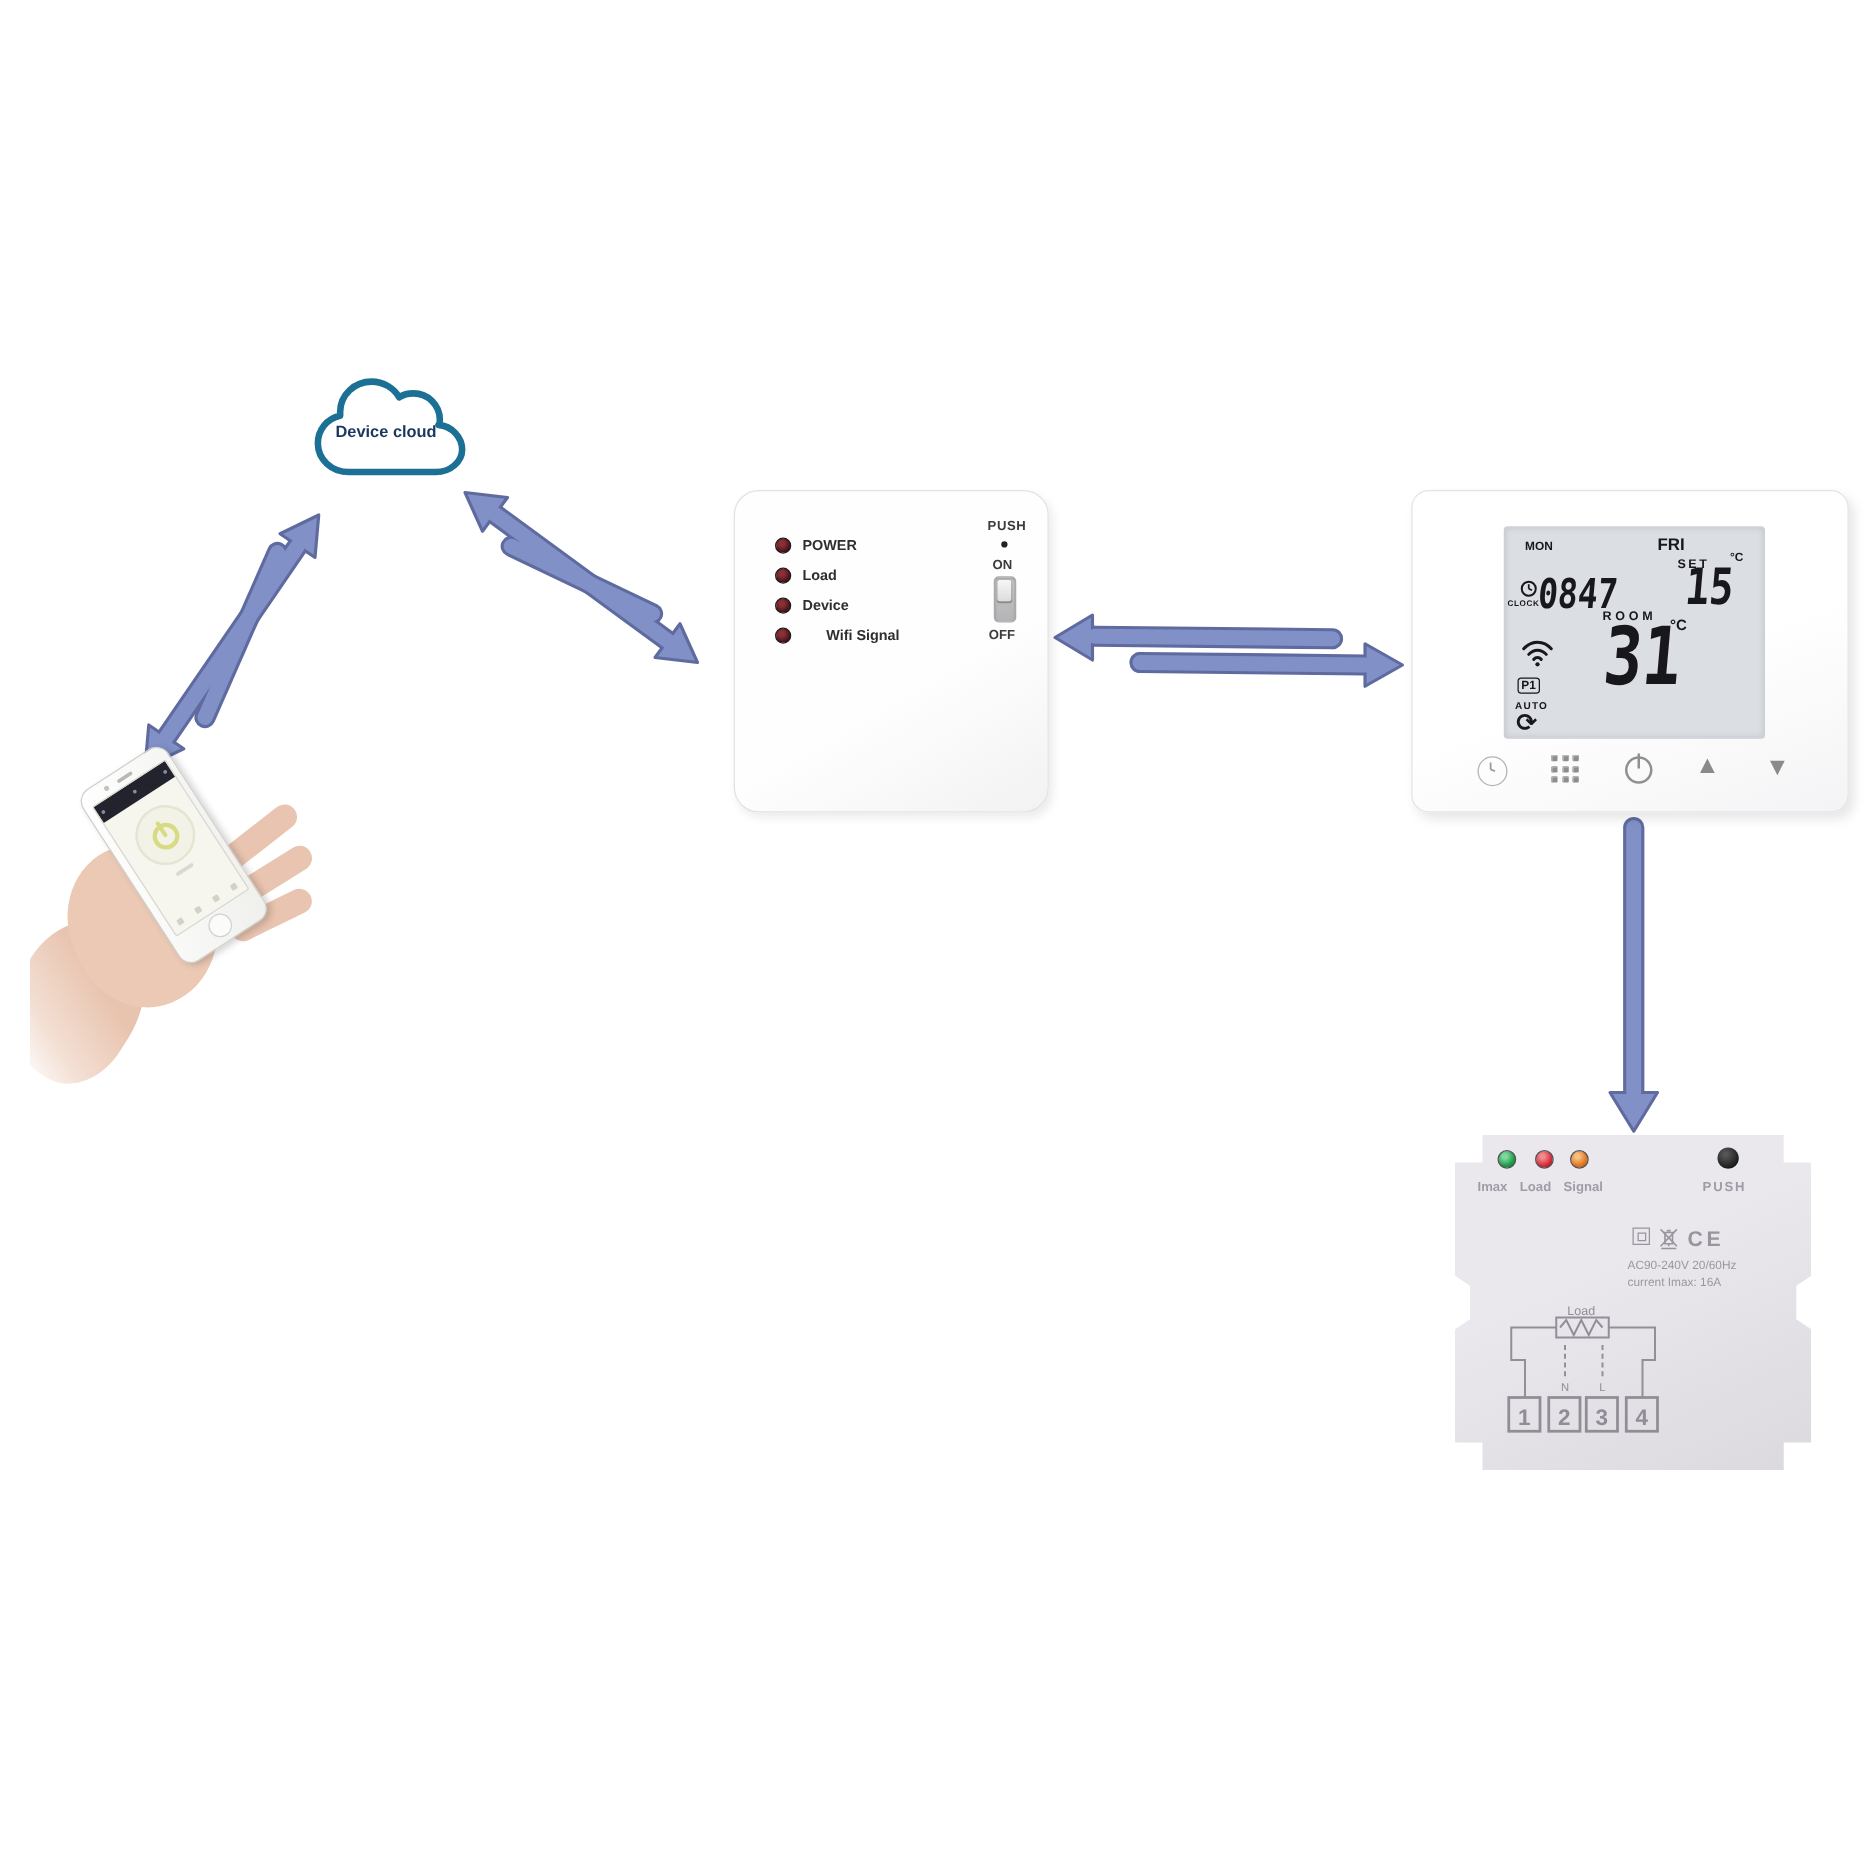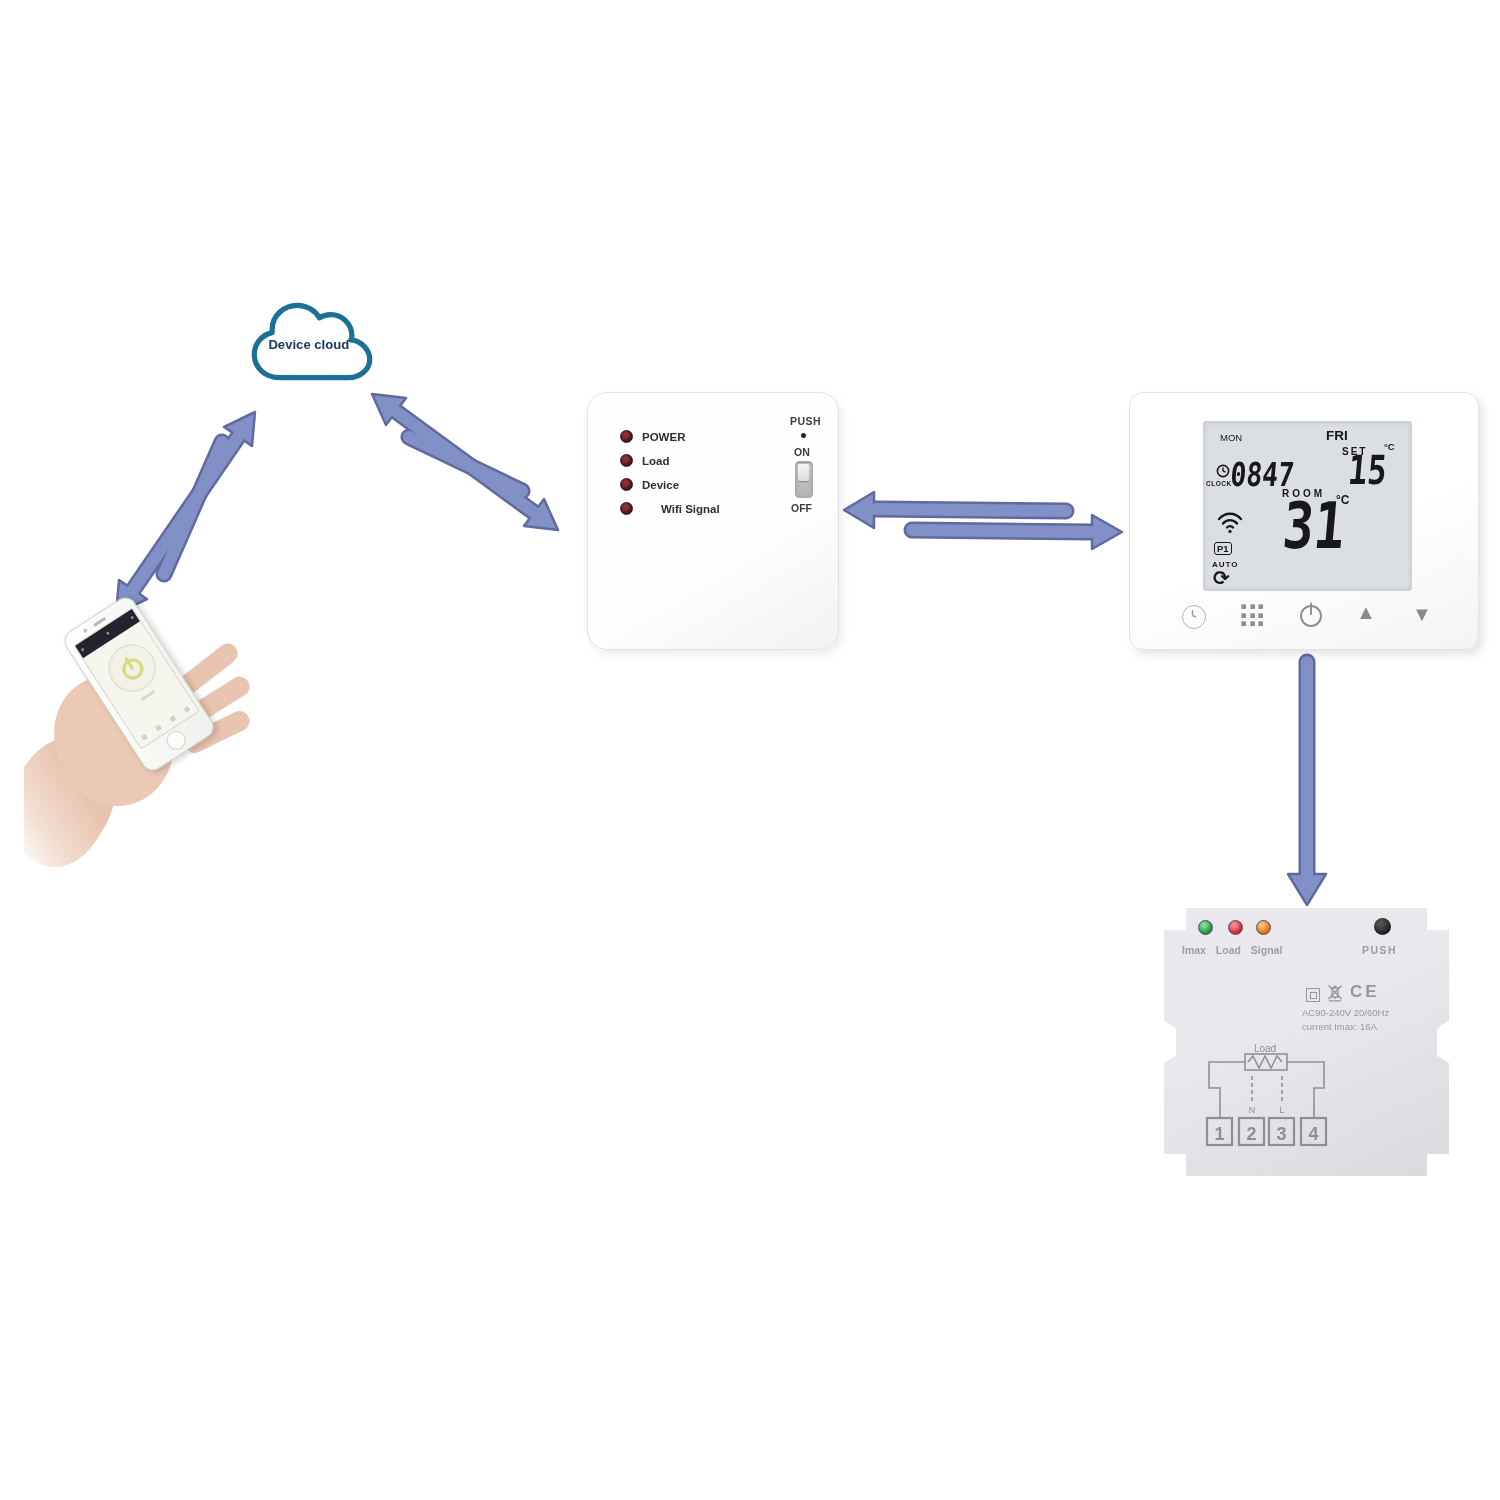--- a/index.html
+++ b/index.html
@@ -68,21 +68,21 @@
 
   
   .thermostat{position:absolute;left:1105px;top:392px;width:348px;height:256px;border-radius:14px;
               background:linear-gradient(160deg,#ffffff 55%,#f4f4f6);
               border:1px solid #e3e3e6;box-shadow:4px 5px 9px rgba(0,0,0,0.10);}
   .lcd{position:absolute;left:73px;top:28px;width:207px;height:168px;background:#dbdee3;border-radius:3px;
        border:1px solid #ccd0d6;box-shadow:inset 0 0 5px rgba(0,0,0,0.13);color:#17171c;}
   .lcd .abs{color:#17171c;}
   .seg{font-family:"DejaVu Sans Mono",monospace;font-weight:bold;color:#17171c;line-height:1;
        display:inline-block;transform:skewX(-5deg) scaleX(0.8);transform-origin:left top;}
-  .lcd-mon{left:16px;top:10px;font-size:9.5px;font-weight:normal;}
+  .lcd-mon{left:16px;top:10px;font-size:9.5px;font-weight:bold;}
   .lcd-fri{left:122px;top:6px;font-size:13.5px;font-weight:bold;}
   .lcd-set{left:138px;top:24px;font-size:10px;font-weight:bold;letter-spacing:2px;}
   .lcd-setunit{left:180px;top:19px;font-size:9.5px;font-weight:bold;}
   .lcd-settemp{left:146px;top:28px;font-size:40px;}
   .lcd-clocklabel{left:2px;top:58px;font-size:6.5px;font-weight:bold;letter-spacing:0.5px;}
   .lcd-time{left:28px;top:36px;font-size:33px;}
   .lcd-room{left:78px;top:66px;font-size:10px;font-weight:bold;letter-spacing:3px;}
   .lcd-roomunit{left:132px;top:71px;font-size:12px;font-weight:bold;}
   .lcd-roomtemp{left:82px;top:72px;font-size:64px;}
   .lcd-p1{left:10px;top:120px;border:1.7px solid #17171c;border-radius:3px;padding:0 2px;
@@ -109,21 +109,21 @@
                   0 58%,12px 55%,12px 45%,0 42%);}
   .rled{position:absolute;top:12px;width:13px;height:13px;border-radius:50%;border:1px solid #55535a;}
   .rled.green{left:34px;background:radial-gradient(circle at 38% 32%,#7fd79c 15%,#1f9e4b 60%,#0c6b2e);}
   .rled.red{left:64px;background:radial-gradient(circle at 38% 32%,#f08a8d 15%,#d42e3a 60%,#8e1020);}
   .rled.orange{left:92px;background:radial-gradient(circle at 38% 32%,#f6c080 15%,#e07820 60%,#a34f0c);}
   .rpush{position:absolute;left:210px;top:10px;width:17px;height:17px;border-radius:50%;
          background:radial-gradient(circle at 38% 32%,#555 10%,#1c1c1c 70%);}
   .rtext{color:#918f99;}
   .rled-caption{position:absolute;left:18px;top:36px;font-size:10.5px;word-spacing:7px;font-weight:bold;opacity:0.85;}
   .rpush-label{position:absolute;left:198px;top:36px;font-size:10.5px;letter-spacing:1.5px;font-weight:bold;opacity:0.85;}
-  .cert-row{position:absolute;left:142px;top:74px;display:flex;align-items:flex-end;gap:7px;}
+  .cert-row{position:absolute;left:142px;top:74px;display:flex;align-items:flex-start;gap:7px;}
   .sq-icon{width:12px;height:12px;border:1.6px solid #97959d;display:flex;align-items:center;justify-content:center;}
   .sq-icon i{width:5px;height:5px;border:1.4px solid #97959d;display:block;}
   .ce-text{font-size:17px;font-weight:bold;letter-spacing:3px;color:#97959d;}
   .spec1{position:absolute;left:138px;top:99px;font-size:9.5px;opacity:0.9;}
   .spec2{position:absolute;left:138px;top:113px;font-size:9.5px;opacity:0.9;}
   svg.wiring{position:absolute;left:35px;top:135px;}
   .wire{stroke:#918f99;stroke-width:1.6;fill:none;}
   .wire-bold{stroke:#8f8d96;stroke-width:2.2;fill:none;}
   .wtext{font-family:"Liberation Sans",sans-serif;fill:#8f8d96;}
 

